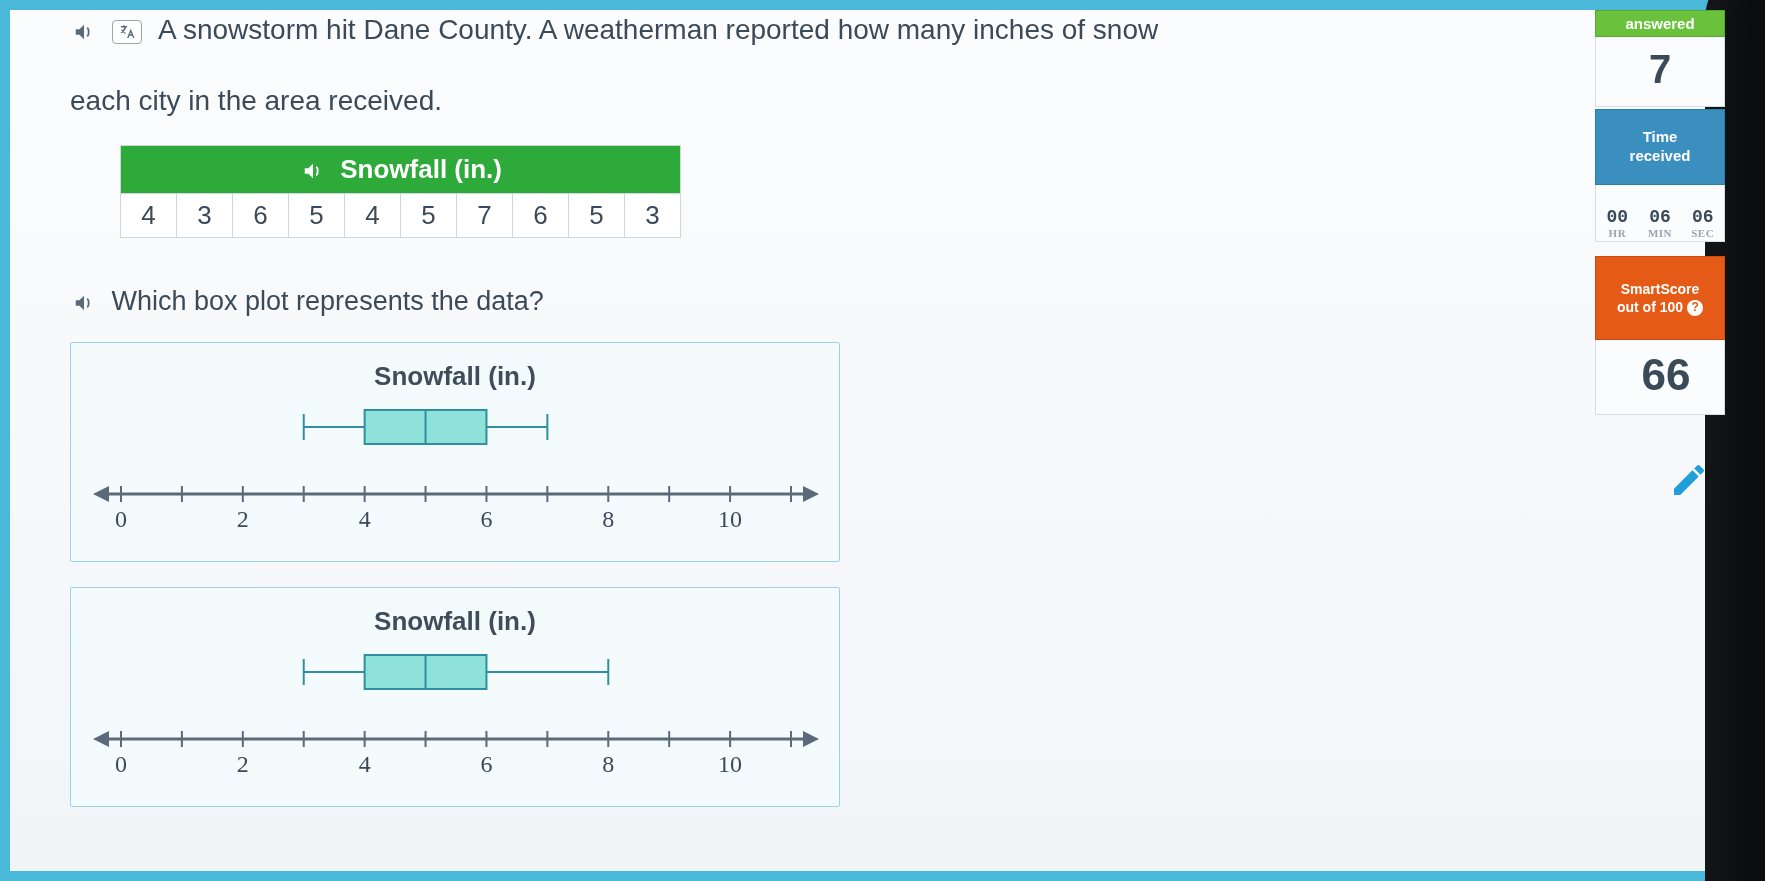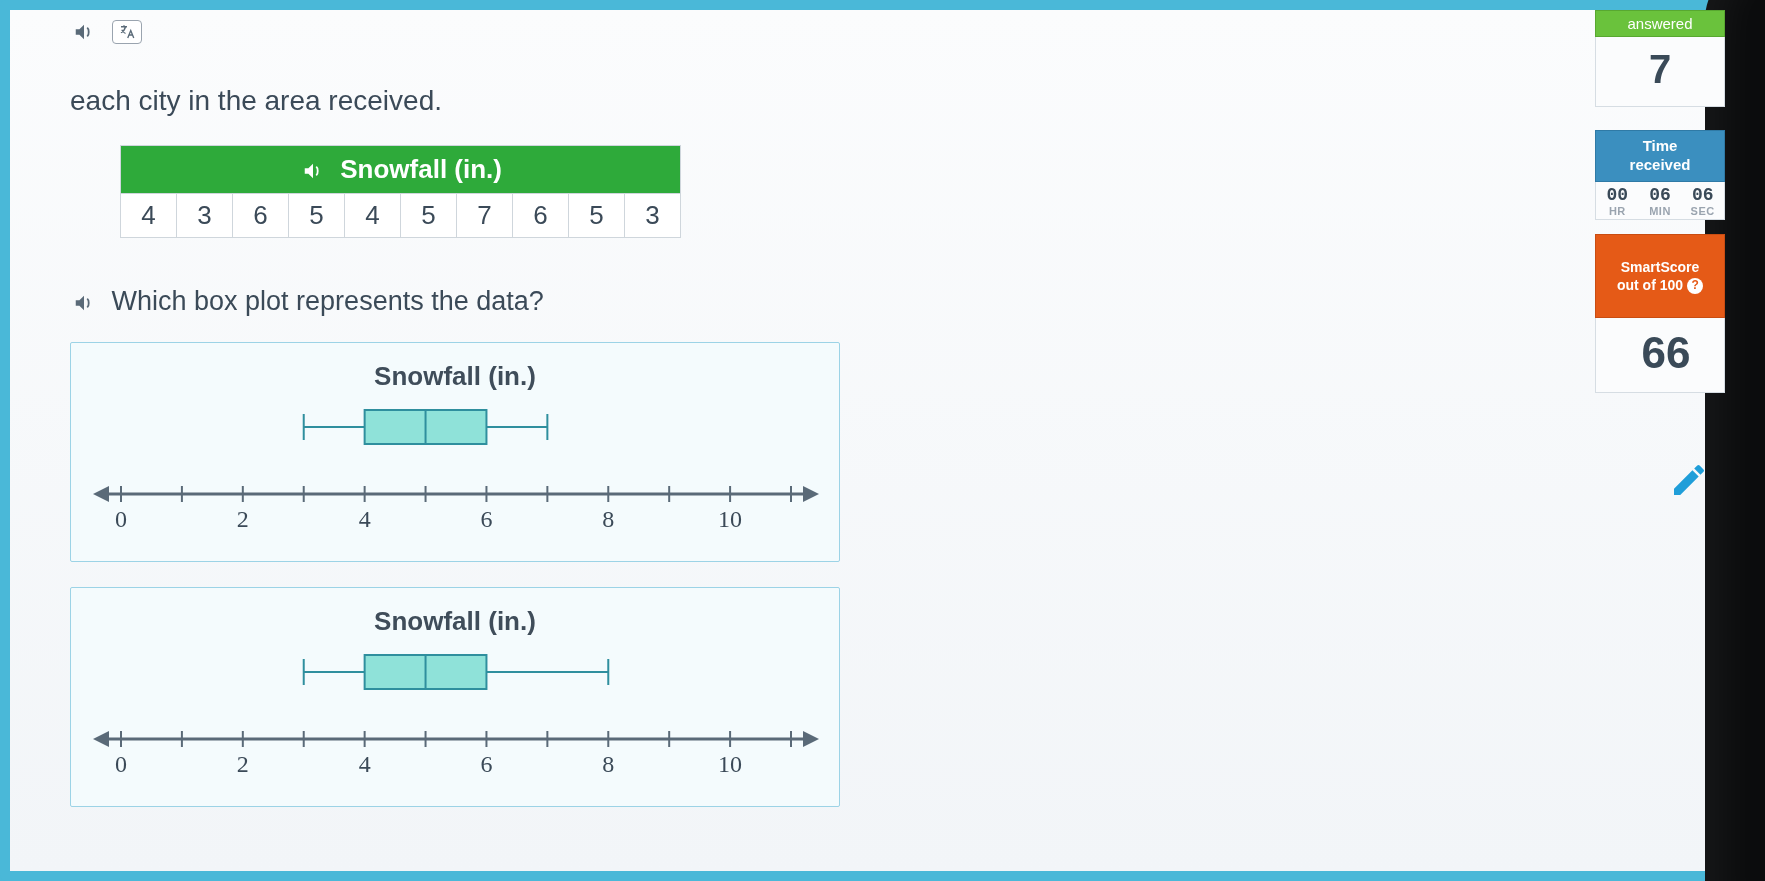--- a/index.html
+++ b/index.html
@@ -13,27 +13,27 @@
   .data-table { margin: 22px 0 0 50px; border-collapse: collapse; }
   .data-table th { background:#2eaa3a; color:#fff; font-weight:700; font-size:26px; padding:8px 10px; border:1px solid #cfd6dc; }
   .data-table th .audio-icon { color:#fff; }
   .data-table td { border:1px solid #cfd6dc; background:#fff; font-size:26px; color:#3b4a58; text-align:center; width:56px; height:44px; }
   .q-line { margin-top: 48px; font-size:27px; color:#3b4a58; }
   .option { width: 770px; margin-top: 25px; border:1px solid #9cd3e6; background:#f4fbfd; padding: 18px 20px 24px 20px; border-radius:2px; cursor:pointer; }
   .option-title { text-align:center; font-weight:700; font-size:26px; color:#3f4d5a; margin-bottom: 10px; }
   .boxplot-wrap { position:relative; height:60px; margin: 0 0 10px 0; }
   .axis-wrap { position:relative; height:65px; }
   .sidebar { position:absolute; right: 30px; top: 0; width: 130px; text-align:center; }
-  .answered-pill { background:#6ac23c; color:#fff; font-size:15px; font-weight:400; padding:4px 0; border:1px solid #58a830; }
+  .answered-pill { background:#6ac23c; color:#fff; font-size:15px; font-weight:700; padding:4px 0; border:1px solid #58a830; }
   .answered-value { font-size:40px; font-weight:700; color:#3a4a58; padding:10px 0 14px 0; border-left:1px solid #d6dde3; border-right:1px solid #d6dde3; border-bottom:1px solid #d6dde3; background:#fbfcfd; }
-  .time-pill { margin-top:23px; background:#3b8fbf; color:#fff; font-size:15px; font-weight:700; padding:6px 0; line-height:1.25; border:1px solid #2f7aa6; }
+  .time-pill { margin-top:2px; background:#3b8fbf; color:#fff; font-size:15px; font-weight:700; padding:18px 0; line-height:1.25; border:1px solid #2f7aa6; }
   .time-grid { display:flex; border-left:1px solid #d6dde3; border-right:1px solid #d6dde3; border-bottom:1px solid #d6dde3; background:#fbfcfd; }
-  .time-cell { flex:1; padding:3px 0 2px 0; }
+  .time-cell { flex:1; padding:22px 0 2px 0; }
   .time-val { font-size:18px; color:#3a4a58; font-family: "Courier New", monospace; font-weight:600; }
-  .time-lab { font-size:11px; color:#9aa4af; font-weight:700; letter-spacing:0.5px; }
+  .time-lab { font-size:11px; color:#9aa4af; font-weight:700; letter-spacing:0.5px;font-family:Liberation Serif, serif; }
   .ss-pill { margin-top:14px; background:#e55a17; color:#fff; font-size:14px; font-weight:700; padding:23px 4px; line-height:1.3; border:1px solid #c94d12; }
   .ss-pill .q { display:inline-flex; width:16px; height:16px; border-radius:50%; background:#fff; color:#e55a17; font-size:12px; align-items:center; justify-content:center; font-weight:700; margin-left:4px; vertical-align:middle; }
   .ss-val { font-size:44px; font-weight:700; color:#3a4a58; padding:10px 0 14px 12px; border-left:1px solid #d6dde3; border-right:1px solid #d6dde3; border-bottom:1px solid #d6dde3; background:#fbfcfd; }
   .pencil { position:absolute; right:46px; top:450px; color:#1f9ed9; transform: rotate(0deg); }
   .device-edge { position:absolute; right:-400px; top:-50px; width:450px; height:1000px; background:#0b0c0d; border-radius:60px; box-shadow: inset 20px 0 40px rgba(255,255,255,0.05); }
 </style>
 </head>
 <body>
 
 <div class="stage">
@@ -46,20 +46,21 @@
             <path d="M3 9v6h4l5 5V4L7 9H3z"></path>
             <path d="M16 8c1.5 1 1.5 7 0 8" stroke="currentColor" stroke-width="2" fill="none" stroke-linecap="round"></path>
           </svg>
       </span>
       <span class="translate-badge">
         <svg viewBox="0 0 24 24" width="18" height="18" fill="none" stroke="currentColor" stroke-width="1.8">
             <path d="M4 5h8M8 3v2M10 5c-1 4-4 7-6 8M5 9c1 2 3 4 5 5"></path>
             <path d="M13 20l4-10 4 10M14.5 16h5"></path>
           </svg>
       </span>
+      <span>A snowstorm hit Dane County. A weatherman reported how many inches of snow</span>
     </div>
     <div class="problem-text">each city in the area received.</div>
 
     <table class="data-table">
       <thead>
         <tr>
             <th colspan="10">
           <span class="audio-icon" style="color:#fff;">
             <svg viewBox="0 0 24 24" width="24" height="22" fill="currentColor">
                   <path d="M3 9v6h4l5 5V4L7 9H3z"></path>

